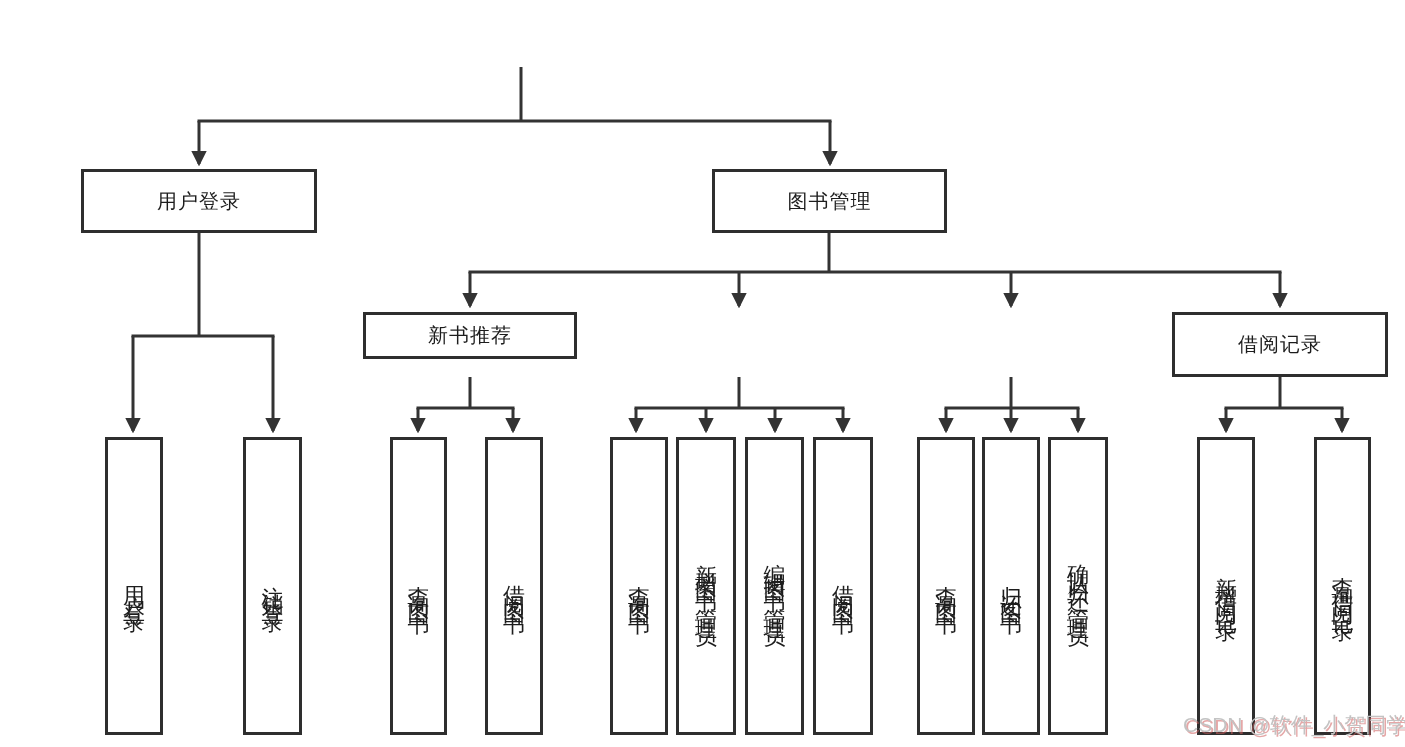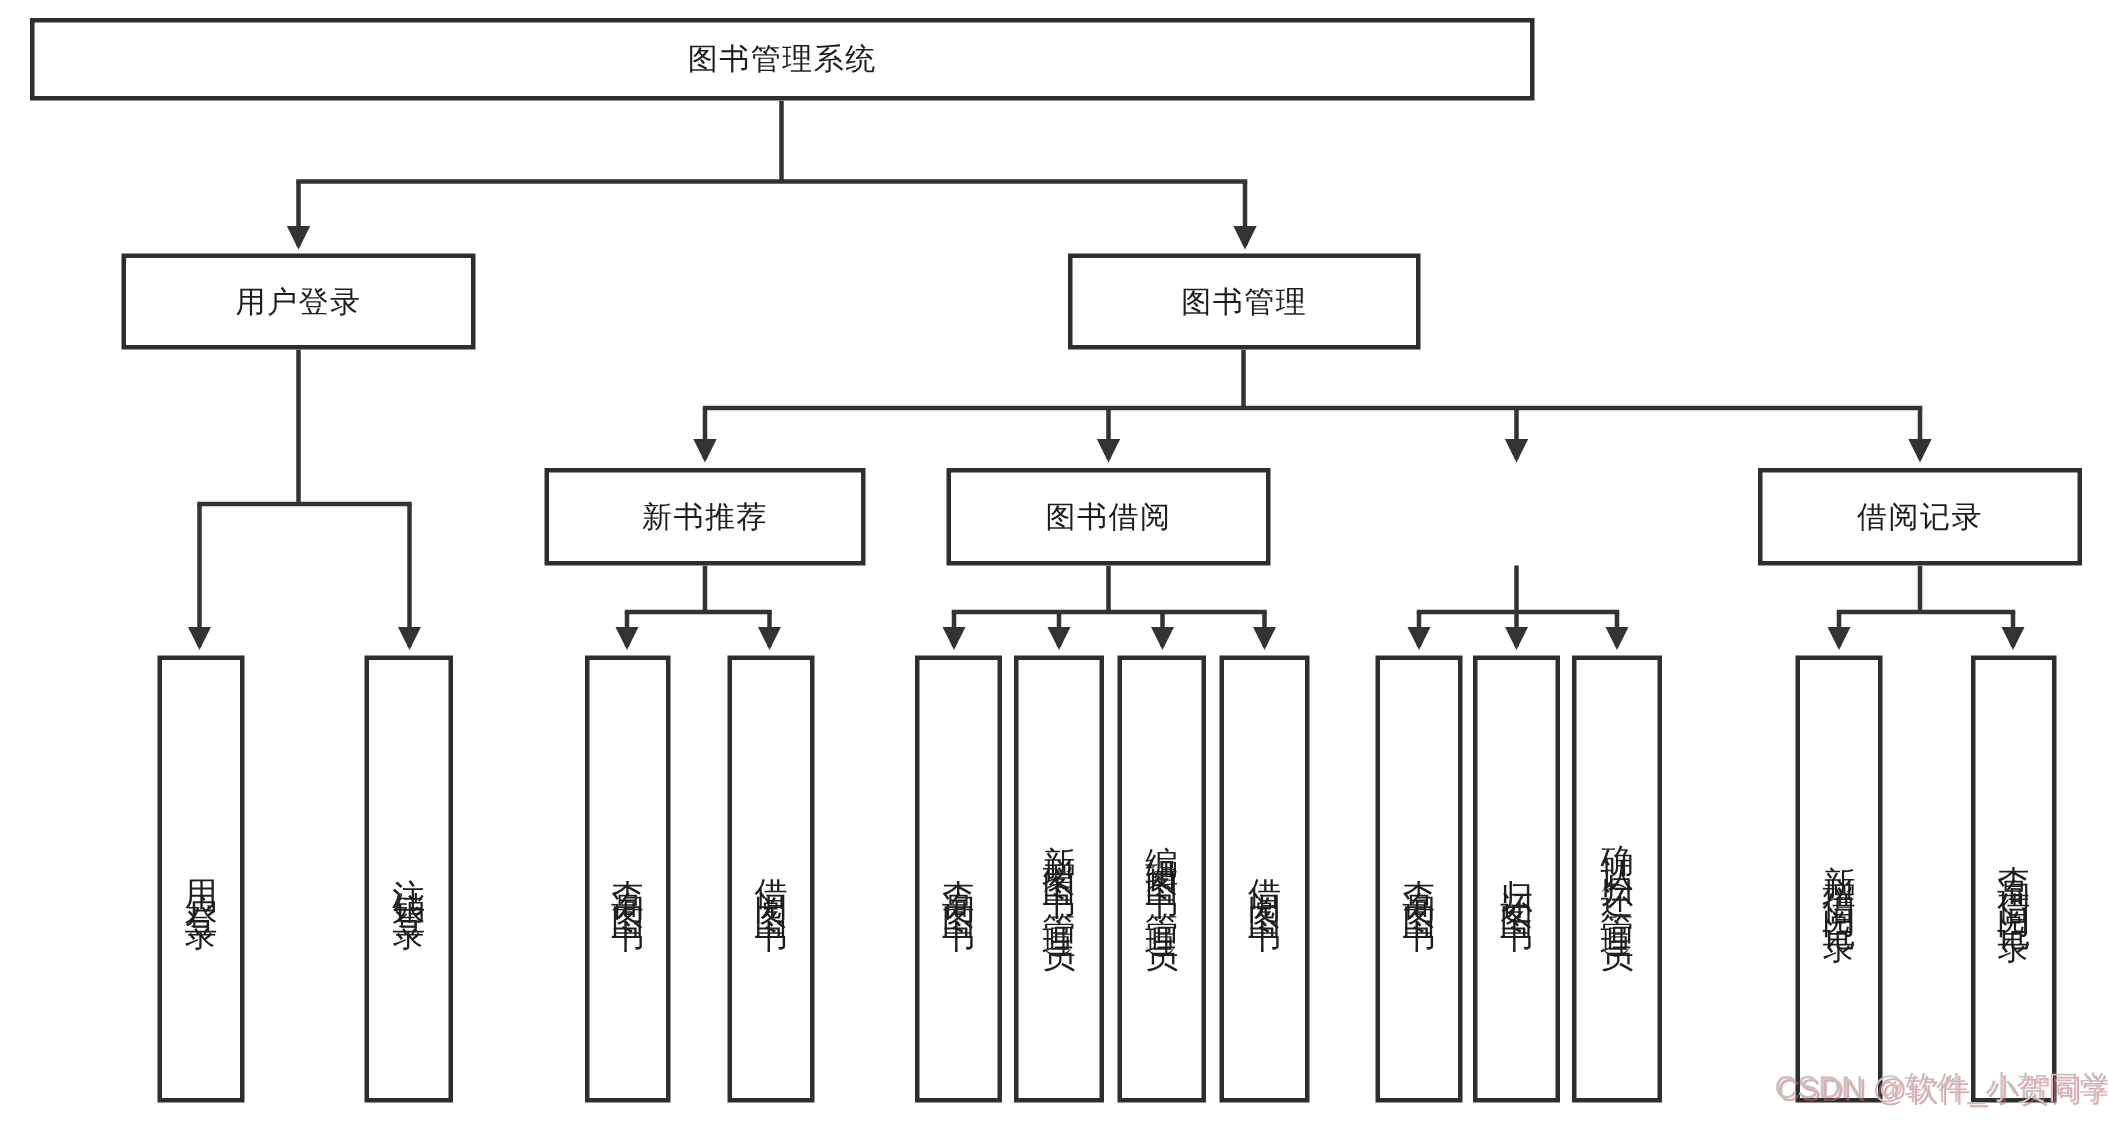--- a/index.html
+++ b/index.html
@@ -103,27 +103,25 @@
       <line x1="1011" y1="408" x2="1011" y2="431" marker-end="url(#arrow)"></line>
       <line x1="1078" y1="408" x2="1078" y2="431" marker-end="url(#arrow)"></line>
 
       <line x1="1280" y1="377" x2="1280" y2="408"></line>
       <line x1="1224.5" y1="408" x2="1343.5" y2="408"></line>
       <line x1="1226" y1="408" x2="1226" y2="431" marker-end="url(#arrow)"></line>
       <line x1="1342" y1="408" x2="1342" y2="431" marker-end="url(#arrow)"></line>
     </g>
   </svg>
 
-  <div class="box" style="left:20px;top:12px;width:1003px;height:55px;">图书管理系统</div>
 
   <div class="box" style="left:81px;top:169px;width:236px;height:64px;">用户登录</div>
   <div class="box" style="left:712px;top:169px;width:235px;height:64px;">图书管理</div>
 
-  <div class="box" style="left:363px;top:312px;width:214px;height:65px;">新书推荐</div>
-  <div class="box" style="left:631px;top:312px;width:216px;height:65px;">图书借阅</div>
+  <div class="box" style="left:363px;top:312px;width:214px;height:47px;">新书推荐</div>
   <div class="box" style="left:1172px;top:312px;width:216px;height:65px;">借阅记录</div>
 
   <div class="vbox" style="left:105px;width:58px;">
     <span>用户登录</span>
   </div>
   <div class="vbox" style="left:243px;width:59px;">
     <span>注销登录</span>
   </div>
   <div class="vbox" style="left:390px;width:57px;">
     <span>查询图书</span>

